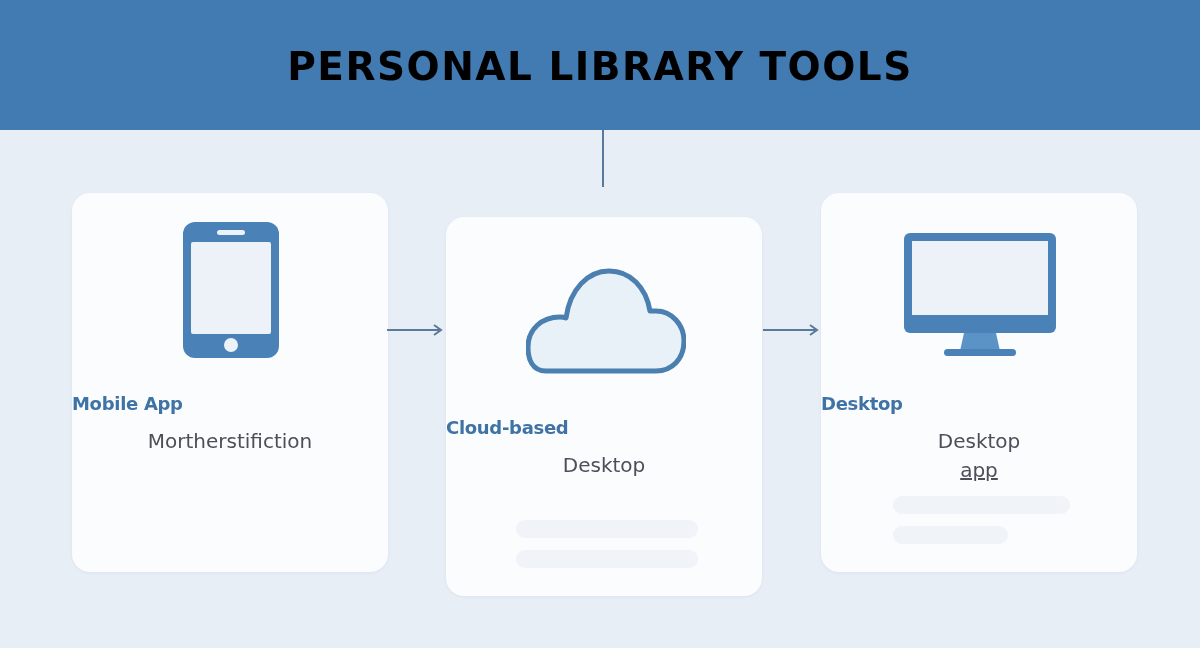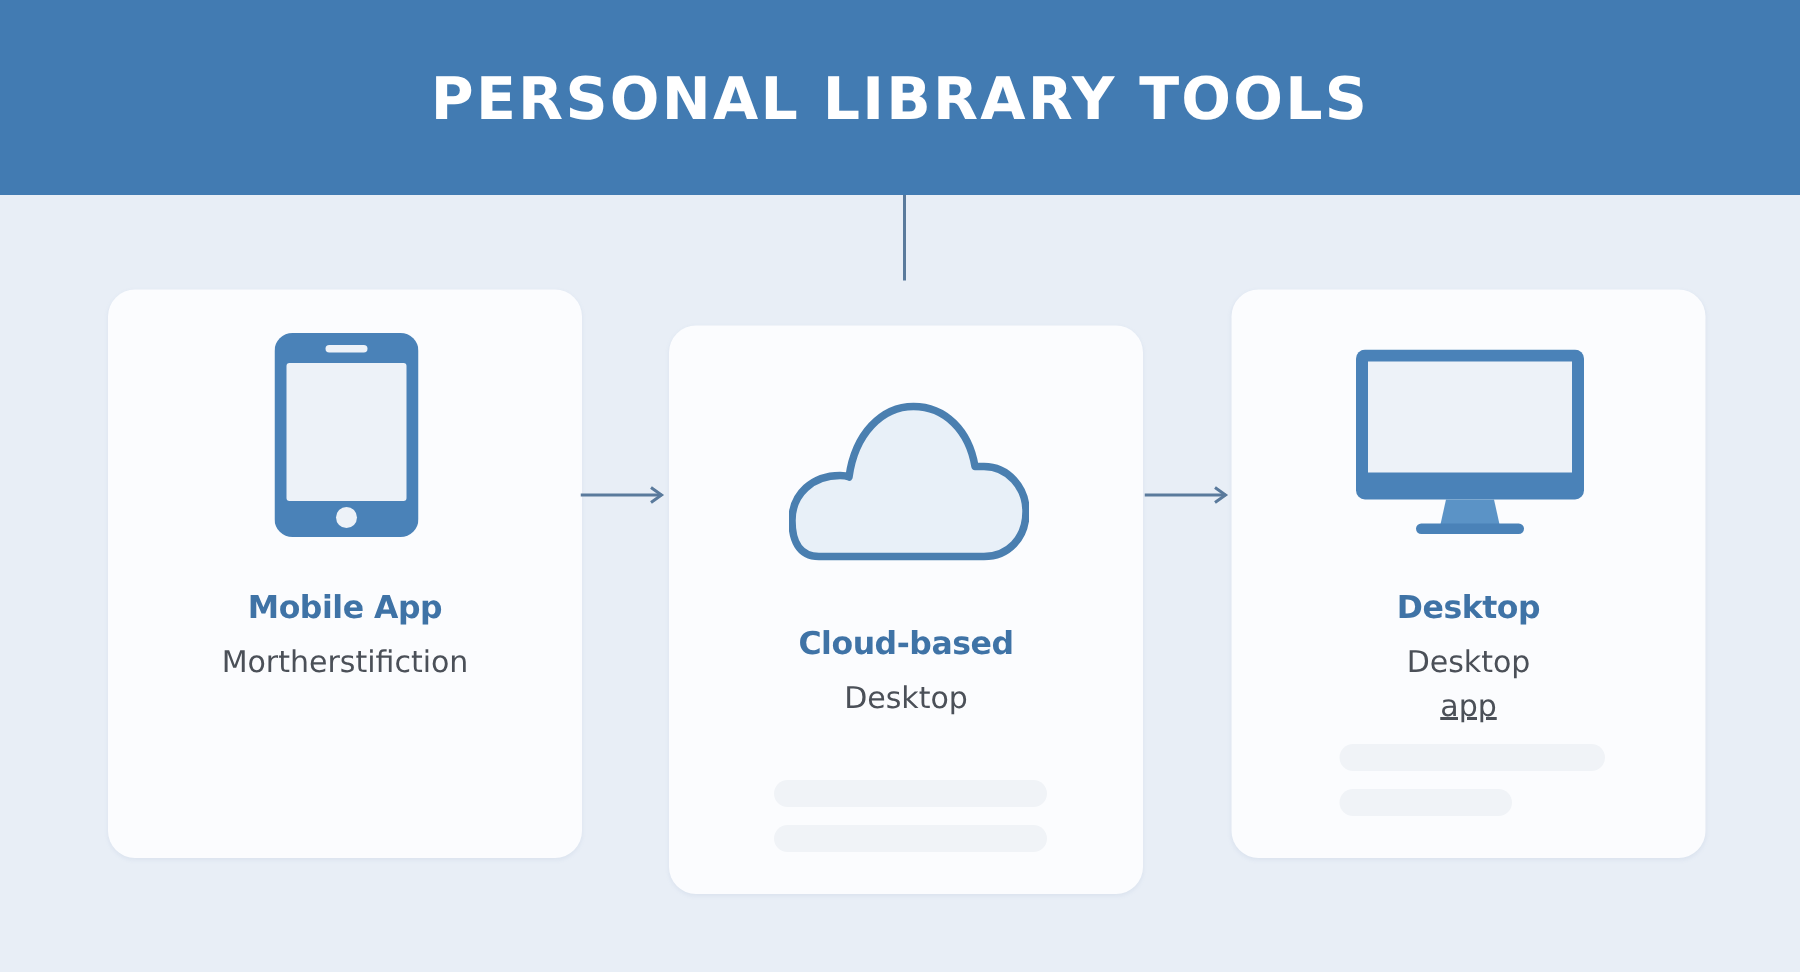--- a/index.html
+++ b/index.html
@@ -9,44 +9,44 @@
       font-family: "Liberation Sans", sans-serif;
     }
     .stage { position: relative; width: 1200px; height: 648px; background: #e8eef6; }
 
     .header {
       position: absolute; left: 0; top: 0; width: 1200px; height: 130px;
       background: #427bb2;
       display: flex; align-items: center; justify-content: center;
     }
     .header-title {
-      color: #ffffff; font-family: "DejaVu Sans", sans-serif;
+      color: #000000; font-family: "DejaVu Sans", sans-serif;
       font-weight: bold; font-size: 39px; letter-spacing: 1.5px;
       margin-top: 2px;
     }
 
     .connector-v {
       position: absolute; left: 602px; top: 130px; width: 2px; height: 57px;
       background: #5a7a9c;
     }
 
     .card {
       position: absolute; top: 193px; width: 316px; height: 379px;
       background: #fbfcfe; border-radius: 18px;
       box-shadow: 0 1px 3px rgba(120,150,190,0.12);
     }
     .card-1 { left: 72px; }
     .card-2 { left: 446px; margin-top: 24px; }
     .card-3 { left: 821px; }
 
     .card-icon { position: absolute; }
     .card-title {
-      position: absolute; left: 0; width: 100%; text-align: center;
+      position: absolute; left: 0; width: 100%; 
       top: 200px; font-family: "DejaVu Sans", sans-serif;
-      font-weight: bold; font-size: 21px; color: #3f73a6;
+      font-weight: bold; font-size: 18px; color: #3f73a6;
       letter-spacing: -0.3px;
     }
     .card-sub {
       position: absolute; left: 0; width: 100%; text-align: center;
       top: 234px; font-family: "DejaVu Sans", sans-serif;
       font-size: 20px; color: #4b5058; line-height: 29px;
     }
     .card-sub-2 { top: 263px; text-decoration: underline; }
 
     .bar {

